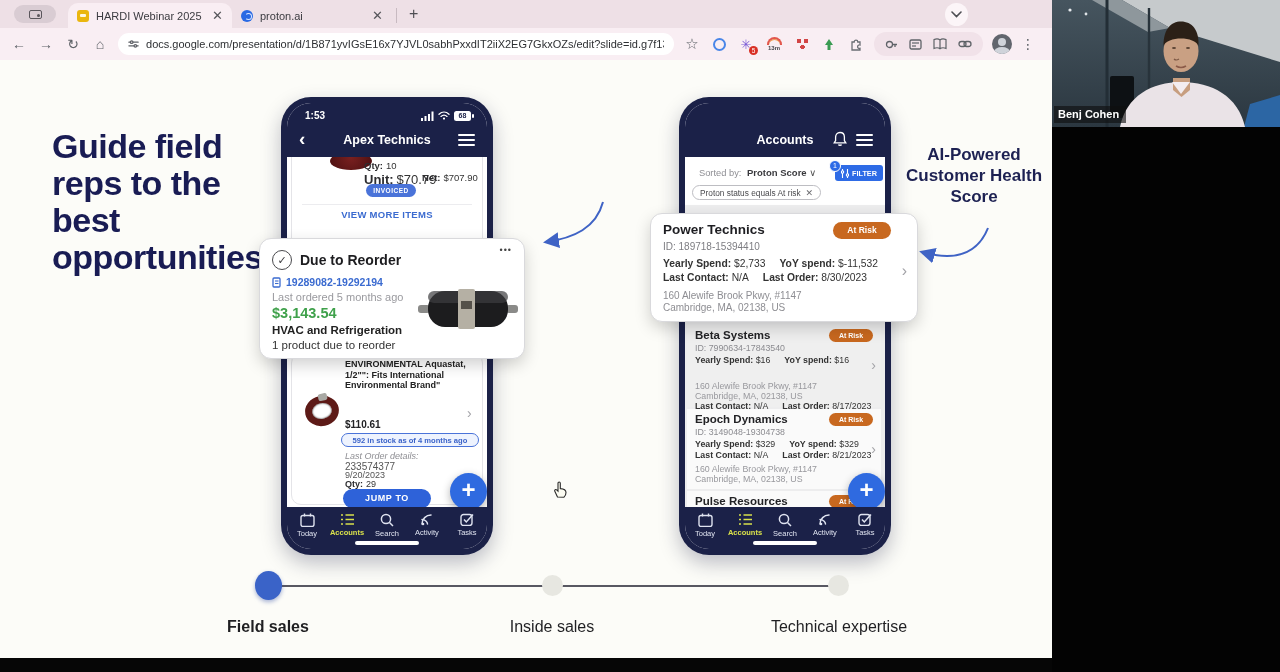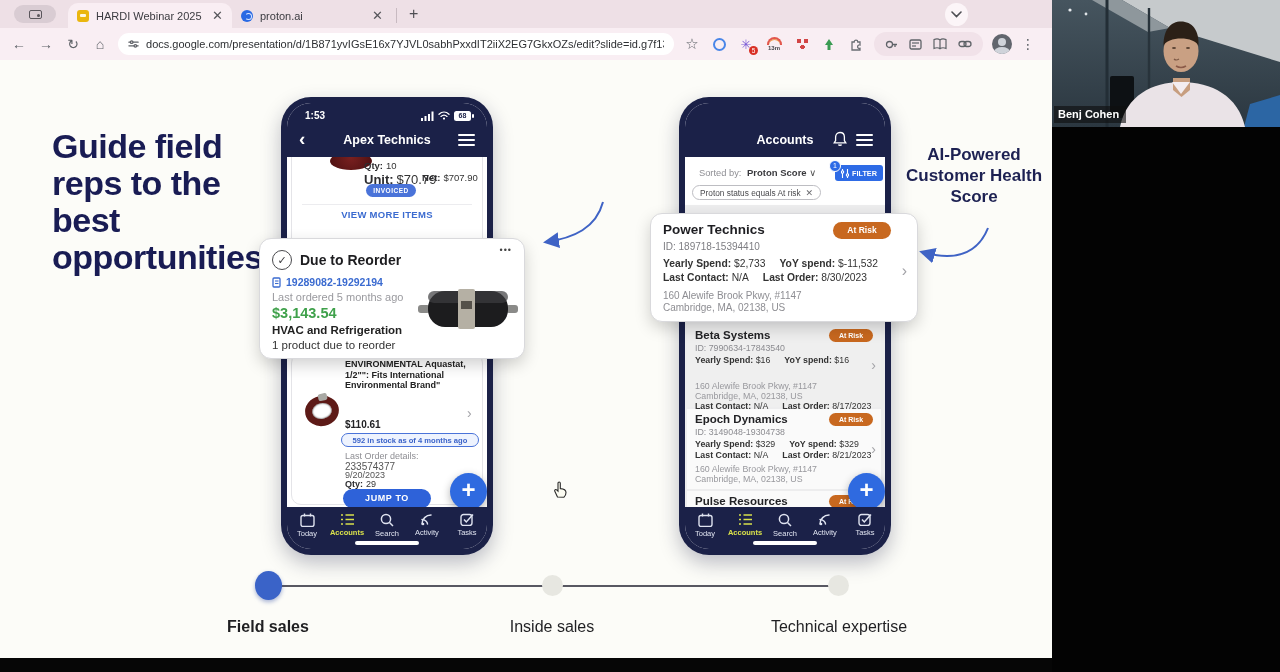--- a/index.html
+++ b/index.html
@@ -291,21 +291,21 @@
         </div>
 
         <div class="inv-card" style="top:196px; height:152px;"></div>
         <div style="position:absolute; left:58px; top:202px; width:132px; font-size:9px; line-height:10.5px; font-weight:bold; color:#222;">ENVIRONMENTAL Aquastat, 1/2"": Fits International Environmental Brand"</div>
         <div class="ring-img">
             <span class="ring"></span>
           </div>
         <span class="row-chev" style="left:180px; top:248px;">›</span>
         <div style="position:absolute; left:58px; top:262px; font-size:10px; font-weight:bold; color:#232326;">$110.61</div>
         <div class="stock-pill">592 in stock as of 4 months ago</div>
-        <div style="position:absolute; left:58px; top:294px; font-size:9px; color:#8e8e93;">Last Order details:</div>
+        <div style="position:absolute; left:58px; top:294px; font-size:9px; font-style:italic; color:#8e8e93;">Last Order details:</div>
         <div style="position:absolute; left:58px; top:304px; font-size:10px; color:#555;">233574377</div>
         <div style="position:absolute; left:58px; top:313px; font-size:9px; color:#555;">9/20/2023</div>
         <div style="position:absolute; left:58px; top:322px; font-size:9px; color:#333;">
           <span class="lbl">Qty:</span><span>29</span>
         </div>
         <div class="jump-btn">JUMP TO</div>
         <div class="fab">+</div>
       </div>
 
       <div class="p-nav">

